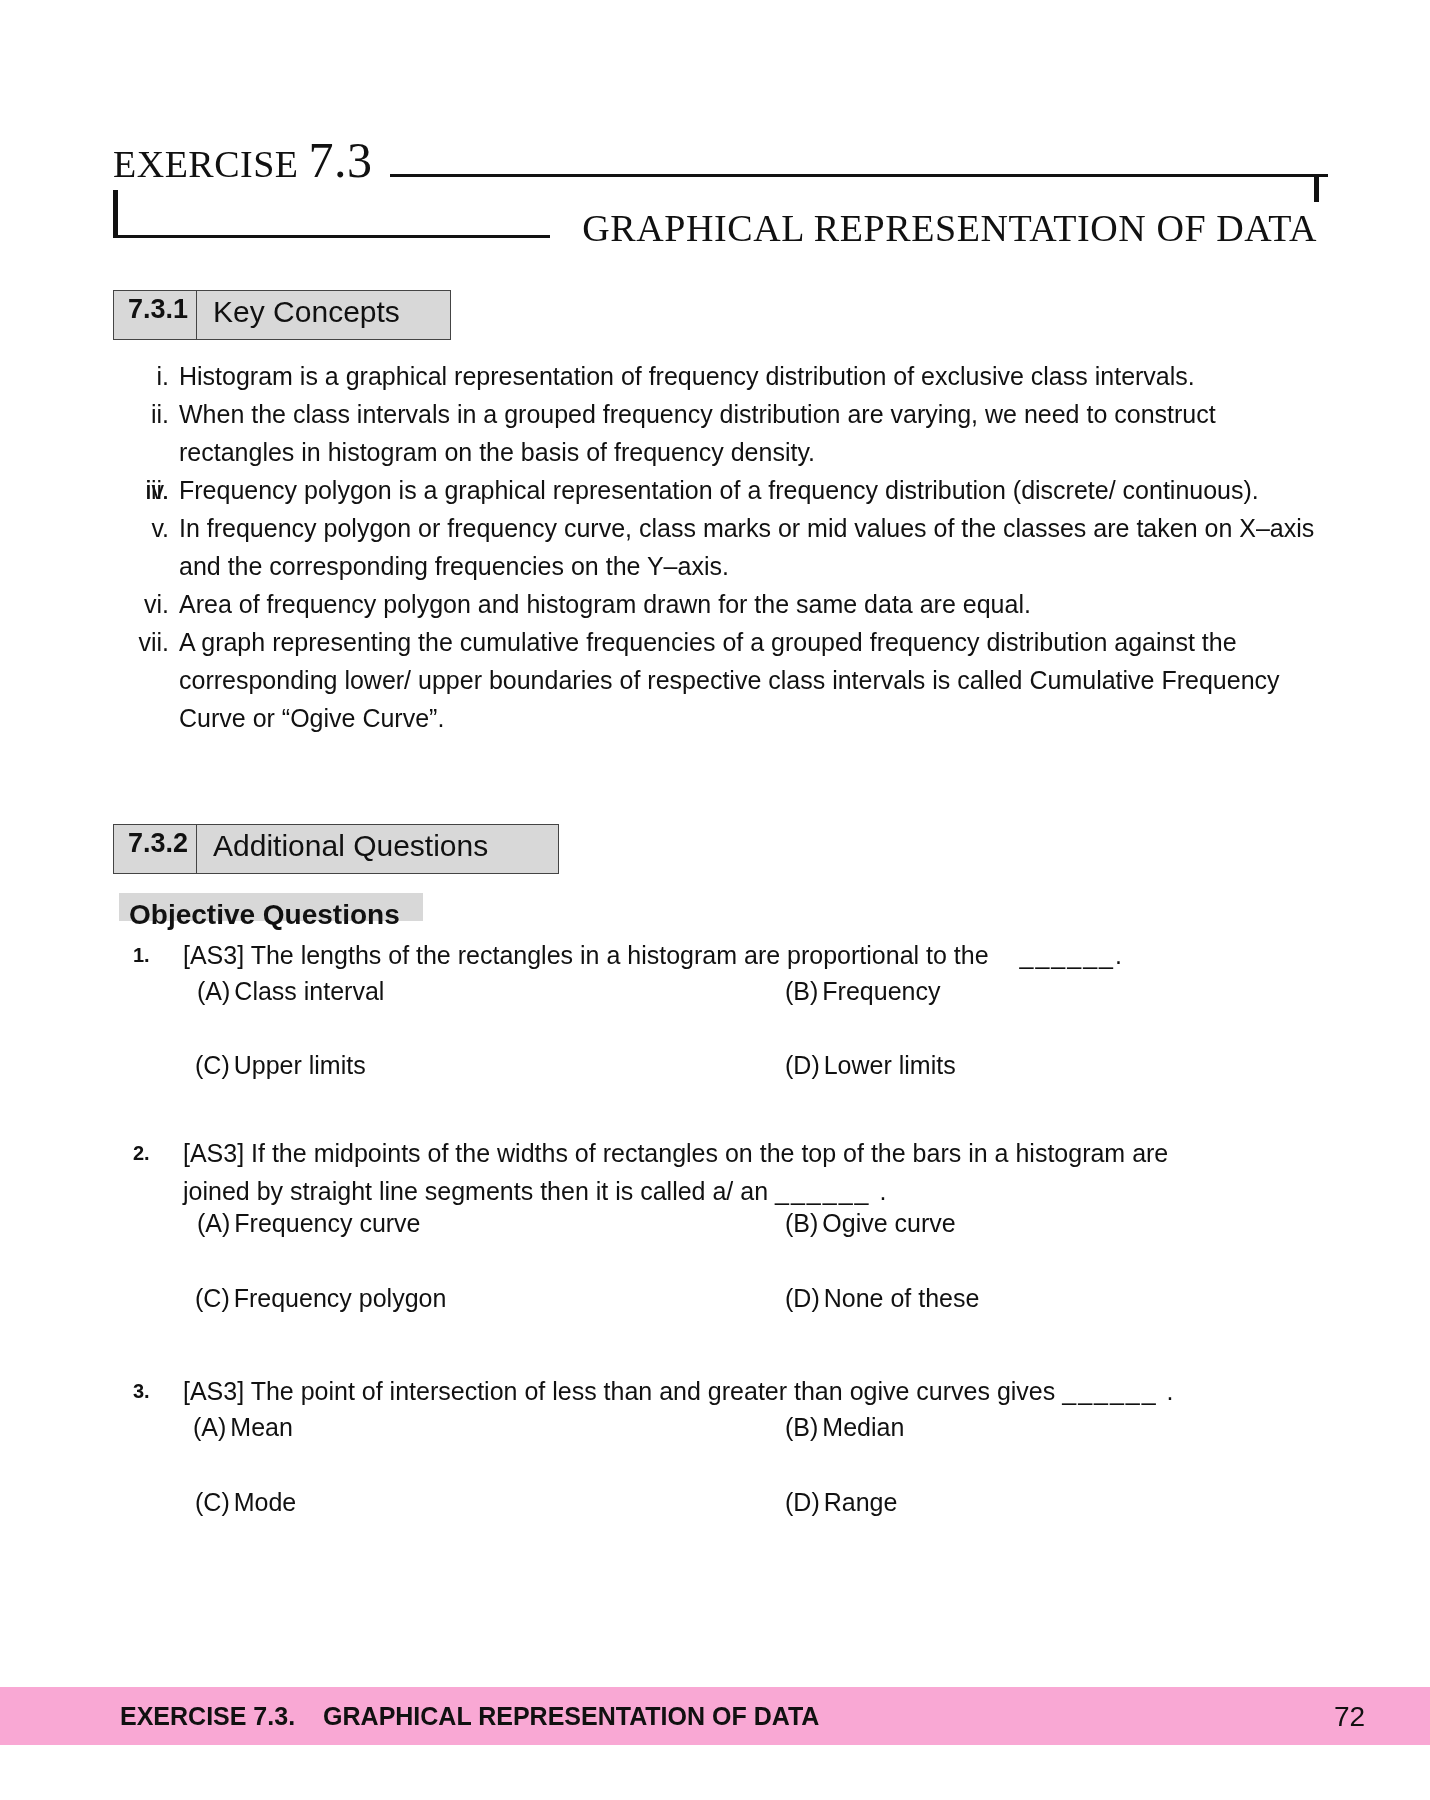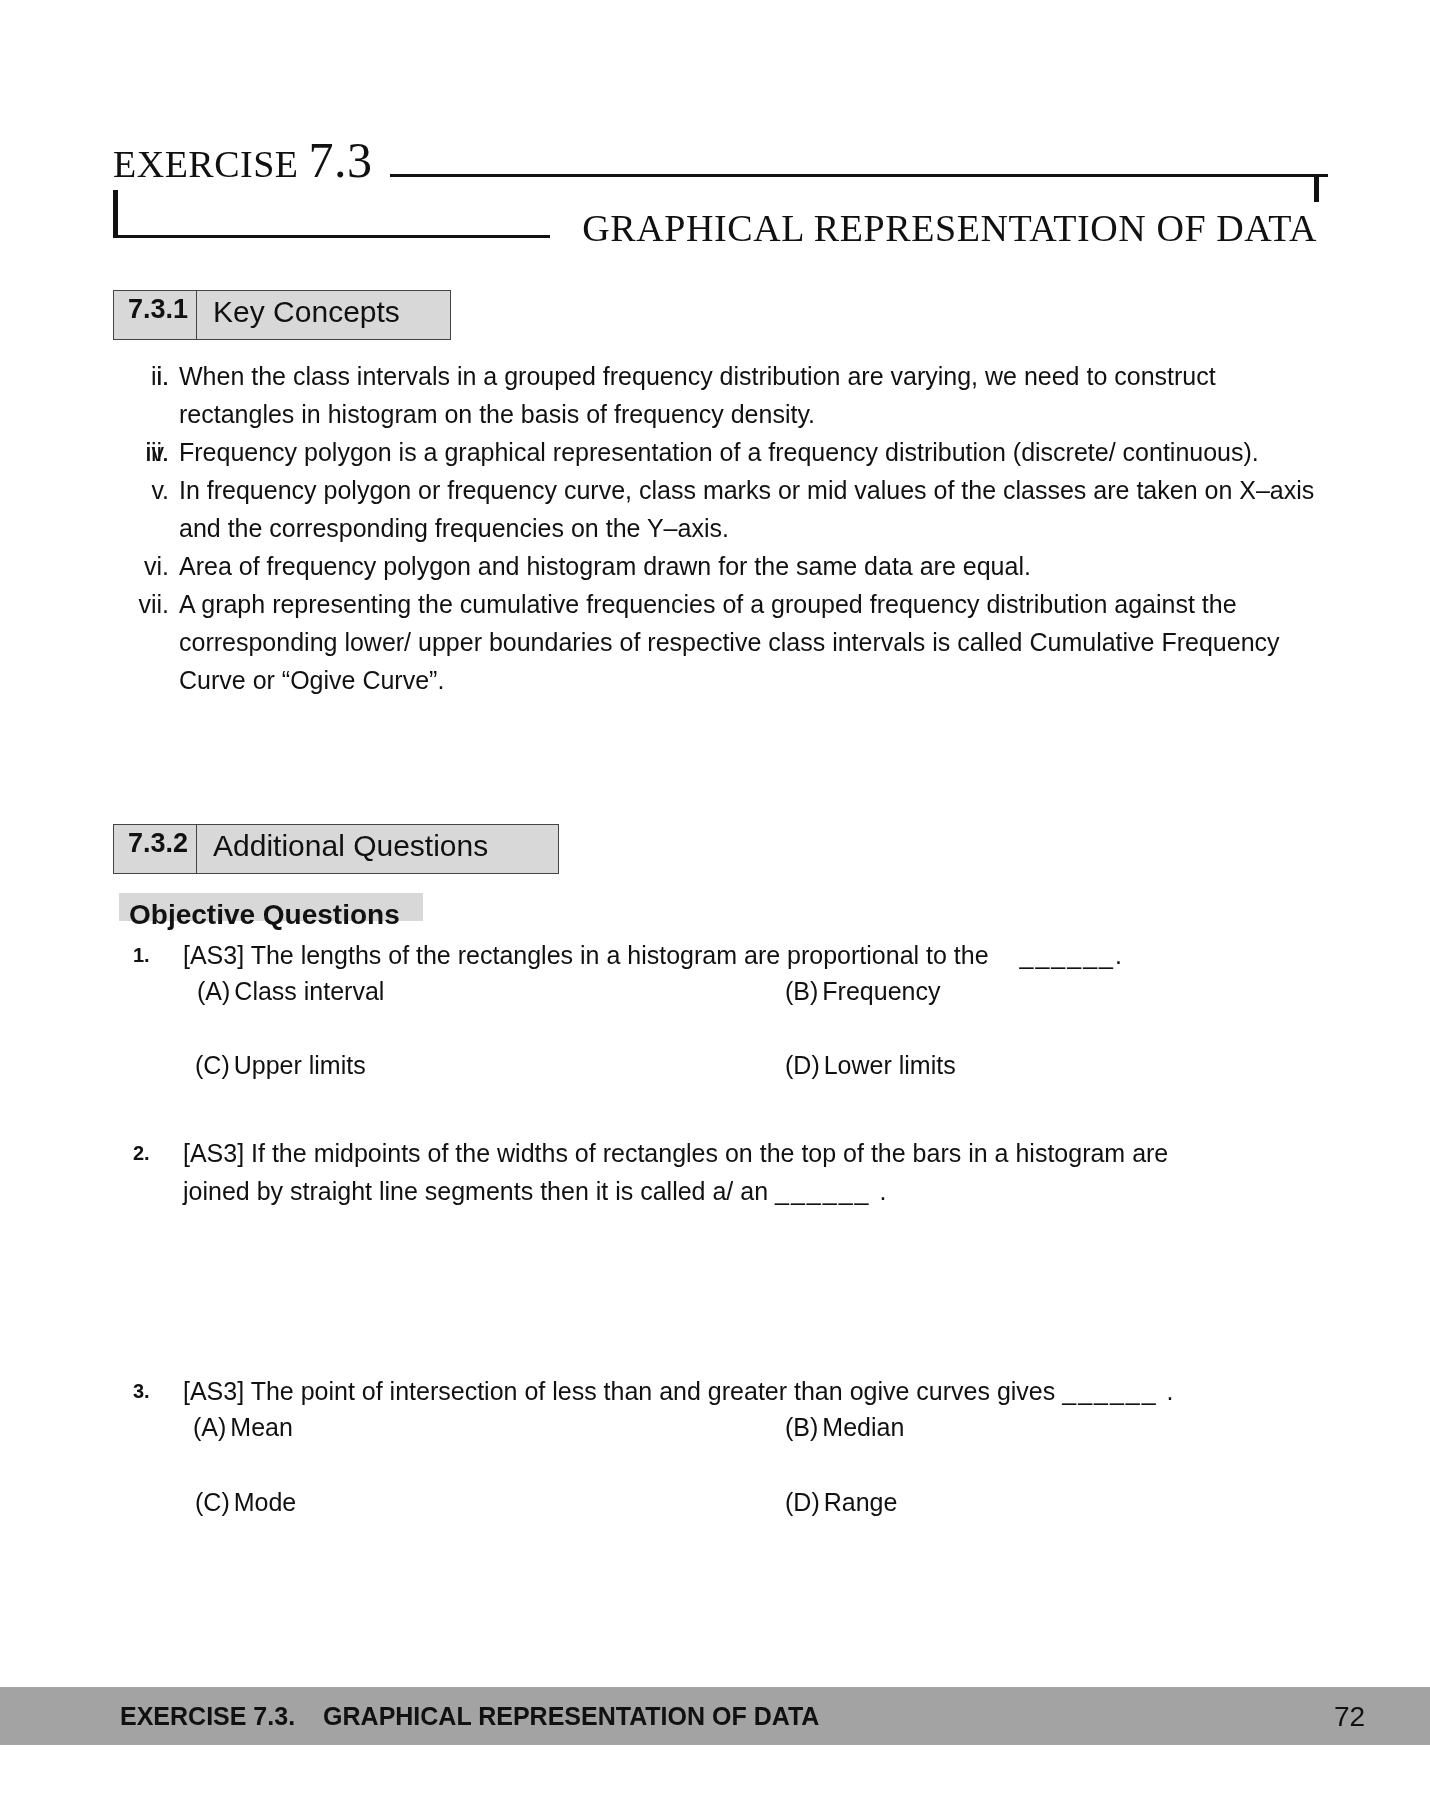--- a/index.html
+++ b/index.html
@@ -48,21 +48,21 @@
 
   .question { position: absolute; left: 113px; width: 1215px; }
   .q-stem { position: relative; padding-left: 70px; font-size: 25px; line-height: 38px; }
   .q-stem .qnum { position: absolute; left: 20px; font-weight: bold; font-size: 20px; }
   .q-options { position: relative; height: 110px; }
   .opt { position: absolute; font-size: 25px; line-height: 34px; white-space: nowrap; }
   .opt .letter { margin-right: 4px; }
   .blank { letter-spacing: 2px; }
 
   .footer-bar {
-    position: absolute; left: 0; top: 1687px; width: 1430px; height: 58px; background: #a3a3a3;
+    position: absolute; left: 0; top: 1687px; width: 1430px; height: 58px; background: #f9a8d4;
   }
   .footer-left {
     position: absolute; left: 120px; top: 0; line-height: 58px; font-weight: bold; font-size: 25px; white-space: nowrap;
   }
   .footer-left .gap { display: inline-block; width: 28px; }
   .footer-right { position: absolute; left: 1334px; top: 0; line-height: 60px; font-size: 28px; }
 </style>
 </head>
 <body>
 
@@ -77,21 +77,21 @@
   <div class="rule-bottom"></div>
   <div class="exercise-subtitle">GRAPHICAL REPRESENTATION OF DATA</div>
 </div>
 
 <div class="section-box" style="left:113px; top:290px; width:338px;">
   <div class="sec-num">7.3.1</div>
   <div class="sec-title">Key Concepts</div>
 </div>
 
 <ul class="concepts">
-  <li><span class="marker">i.</span></li>
+  <li><span class="marker">i.</span><span>Histogram is a graphical representation of frequency distribution of exclusive class intervals.</span></li>
   <li><span class="marker">ii.</span><span>When the class intervals in a grouped frequency distribution are varying, we need to construct rectangles in histogram on the basis of frequency density.</span></li>
   <li><span class="marker">iii.</span></li>
   <li><span class="marker">iv.</span><span>Frequency polygon is a graphical representation of a frequency distribution (discrete/ continuous).</span></li>
   <li><span class="marker">v.</span><span>In frequency polygon or frequency curve, class marks or mid values of the classes are taken on X–axis and the corresponding frequencies on the Y–axis.</span></li>
   <li><span class="marker">vi.</span><span>Area of frequency polygon and histogram drawn for the same data are equal.</span></li>
   <li><span class="marker">vii.</span><span>A graph representing the cumulative frequencies of a grouped frequency distribution against the corresponding lower/ upper boundaries of respective class intervals is called Cumulative Frequency Curve or “Ogive Curve”.</span></li>
 </ul>
 
 <div class="section-box" style="left:113px; top:824px; width:446px;">
   <div class="sec-num">7.3.2</div>
@@ -114,20 +114,26 @@
   </div>
 </div>
 
 <div class="question" style="top:1134px;">
   <div class="q-stem">
     <span class="qnum">2.</span>
     <span>[AS3] If the midpoints of the widths of rectangles on the top of the bars in a histogram are</span><br>
     <span>joined by straight line segments then it is called a/ an</span>
     <span class="blank">______ .</span>
   </div>
+  <div class="q-options">
+    <div class="opt" style="left:84px; top:-4px;"><span class="letter">(A)</span><span>Frequency curve</span></div>
+    <div class="opt" style="left:672px; top:-4px;"><span class="letter">(B)</span><span>Ogive curve</span></div>
+    <div class="opt" style="left:82px; top:71px;"><span class="letter">(C)</span><span>Frequency polygon</span></div>
+    <div class="opt" style="left:672px; top:71px;"><span class="letter">(D)</span><span>None of these</span></div>
+  </div>
 </div>
 
 <div class="question" style="top:1372px;">
   <div class="q-stem">
     <span class="qnum">3.</span>
     <span>[AS3] The point of intersection of less than and greater than ogive curves gives</span>
     <span class="blank">______ .</span>
   </div>
   <div class="q-options">
     <div class="opt" style="left:80px; top:0;text-align:center;"><span class="letter">(A)</span><span>Mean</span></div>

